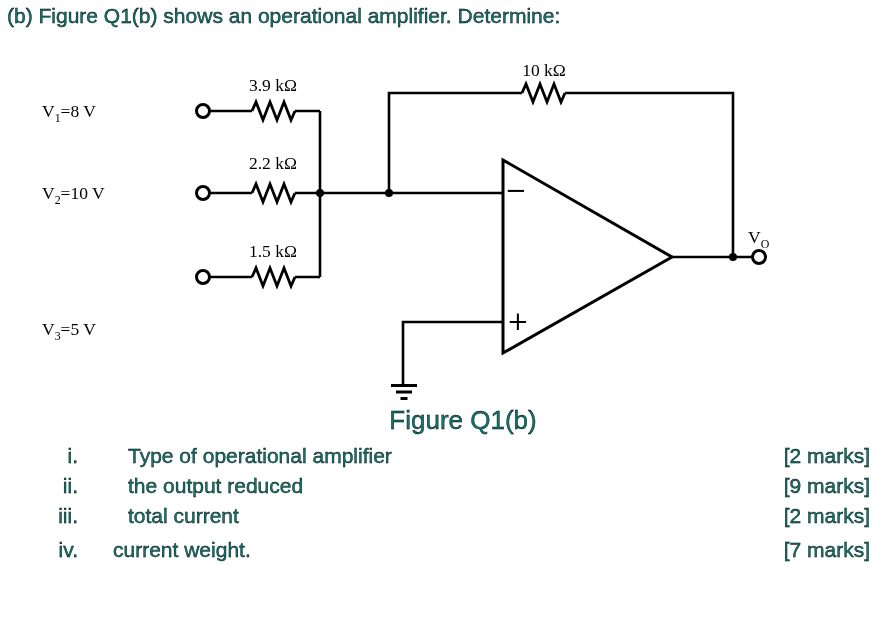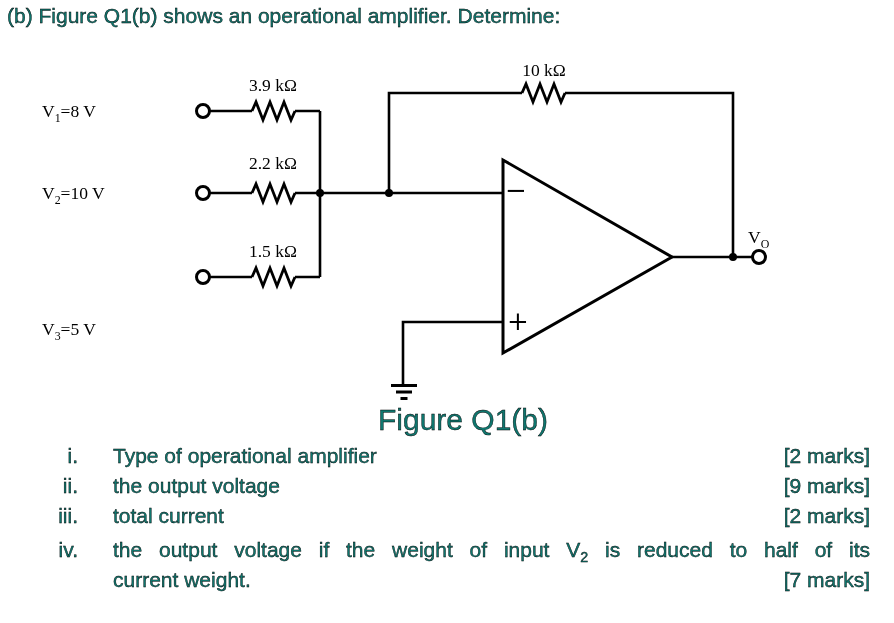--- a/index.html
+++ b/index.html
@@ -37,32 +37,32 @@
     line-height: 22px;
     white-space: nowrap;
   }
   .clabel sub { font-size: 68%; line-height: 0; }
   .lab-right { text-align: left; width: 150px; }
   .lab-center { text-align: center; width: 120px; }
 
   .caption {
     left: 313px; top: 407px; width: 300px;
     text-align: center;
-    font-size: 30px;
+    font-size: 26px;
     line-height: 26px;
   }
 
   .qlist {
     left: 0; top: 441px; width: 870px;
     font-size: 21px;
     line-height: 30px;
   }
   .q-row { display: flex; }
   .q-num { width: 78px; text-align: right; flex: 0 0 auto; }
-  .q-text { flex: 1 1 auto; margin-left: 35px; }
+  .q-text { flex: 1 1 auto; margin-left: 50px; }
   .q-marks { flex: 0 0 auto; text-align: center; }
   .q-row-iv { margin-top: 4px; }
   .q-body { flex: 1 1 auto; margin-left: 35px; }
   .q-just {
     text-align: justify;
     text-align-last: justify;
     text-justify: inter-word;
   }
   .q-just sub { font-size: 68%; line-height: 0; }
   .q-line2 { display: flex; justify-content: space-between; }
@@ -122,34 +122,33 @@
   <div class="abs qlist sans">
 
     <div class="q-row">
       <div class="q-num">i.</div>
       <div class="q-text">Type of operational amplifier</div>
       <div class="q-marks">[2 marks]</div>
     </div>
 
     <div class="q-row">
       <div class="q-num">ii.</div>
-      <div class="q-text">the output voltage</div>
+      <div class="q-text">the output reduced</div>
       <div class="q-marks">[9 marks]</div>
     </div>
 
     <div class="q-row">
       <div class="q-num">iii.</div>
       <div class="q-text">total current</div>
       <div class="q-marks">[2 marks]</div>
     </div>
 
     <div class="q-row q-row-iv">
       <div class="q-num">iv.</div>
       <div class="q-body">
-        <div class="q-just"><span>the output voltage if the weight of input </span><span>V</span><sub>2</sub><span> is reduced to half of its</span></div>
         <div class="q-line2">
           <span>current weight.</span>
           <span class="q-marks">[7 marks]</span>
         </div>
       </div>
     </div>
 
   </div>
 </div>
 

